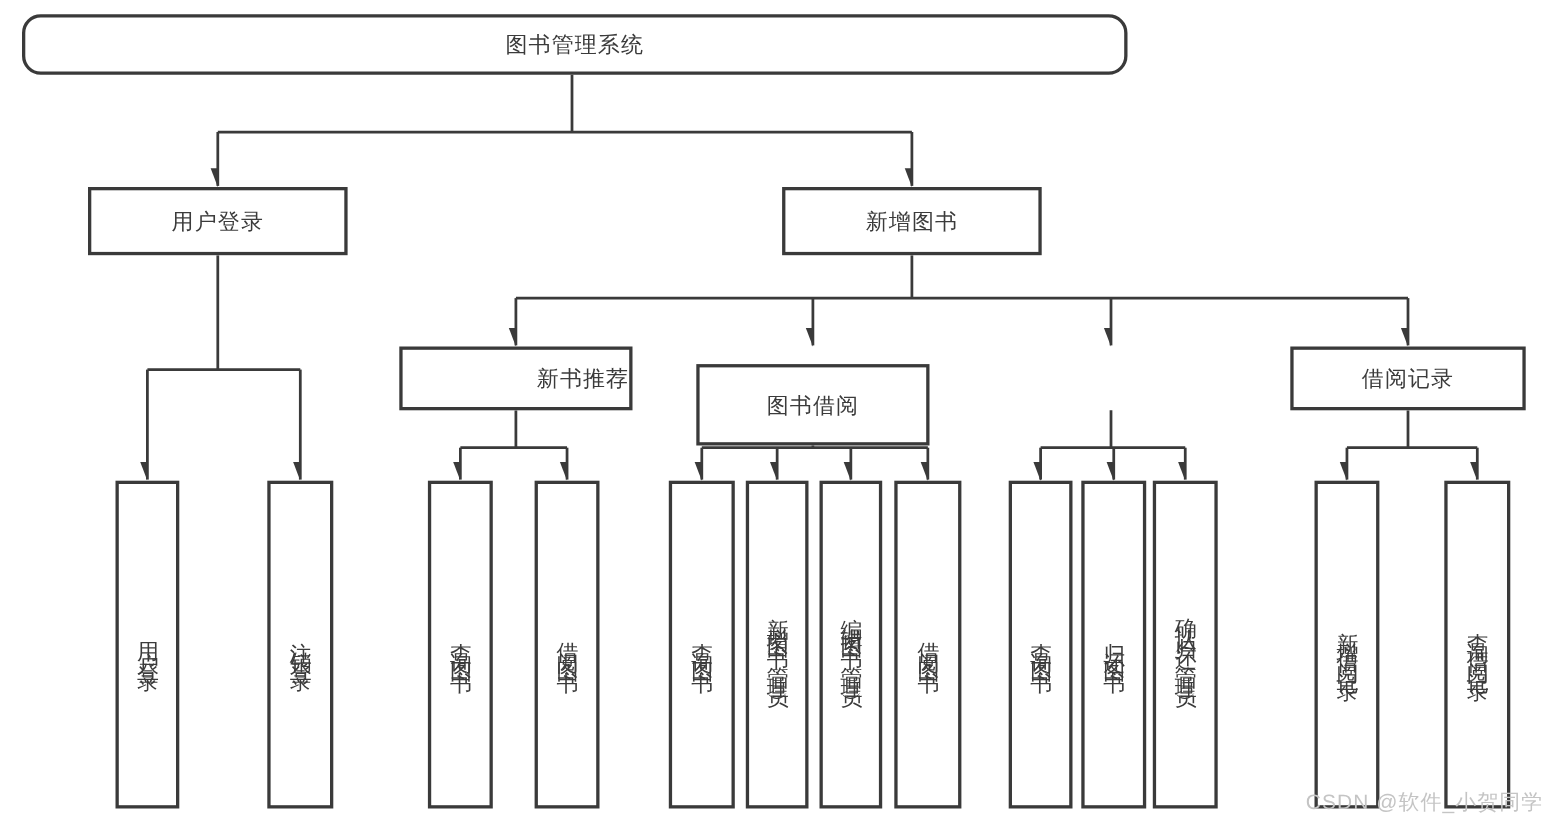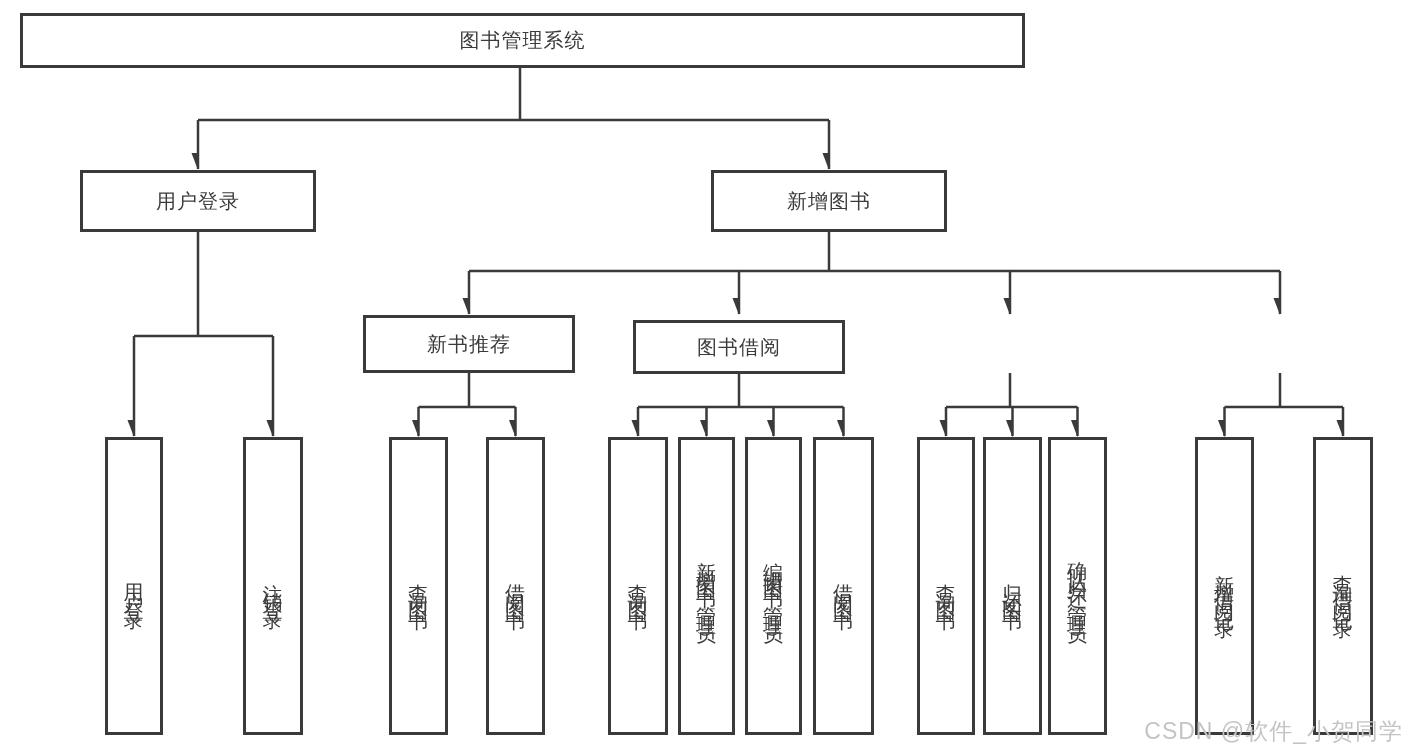--- a/index.html
+++ b/index.html
@@ -35,21 +35,21 @@
     writing-mode: vertical-rl;
     text-orientation: mixed;
     letter-spacing: 9px;
     line-height: 1;
     font-size: 20px;
   }
   .watermark {
     position: absolute;
     top: 716px;
     right: 2px;
-    font-size: 23px;
+    font-size: 19px;
     color: #c4c4c4;
     letter-spacing: 1px;
   }
 </style>
 </head>
 <body>
 
 <div id="stage">
 
   <svg id="wires" viewBox="0 0 1405 747" xmlns="http://www.w3.org/2000/svg">
@@ -88,36 +88,39 @@
       <path d="M946,407 V436" marker-end="url(#arw)"></path>
       <path d="M1012.5,407 V436" marker-end="url(#arw)"></path>
       <path d="M1077.5,407 V436" marker-end="url(#arw)"></path>
 
       <path d="M1280,373 V407 M1224.5,407 H1343"></path>
       <path d="M1224.5,407 V436" marker-end="url(#arw)"></path>
       <path d="M1343,407 V436" marker-end="url(#arw)"></path>
     </g>
   </svg>
 
-  <div class="box" style="left:20px; top:13px; width:1005px; height:55px;">
+  <div class="box" style="left:20px; top:13px; width:1005px; height:55px;border-radius:17px;">
     <span>图书管理系统</span>
   </div>
 
   <div class="box" style="left:80px; top:170px; width:236px; height:62px;">
     <span>用户登录</span>
   </div>
   <div class="box" style="left:711px; top:170px; width:236px; height:62px;">
     <span>新增图书</span>
   </div>
 
-  <div class="box" style="left:363px; top:315px; width:212px; height:58px;">
+  <div class="box" style="left:363px; top:315px; width:212px; height:58px;justify-content:flex-end;">
     <span>新书推荐</span>
   </div>
-  <div class="box" style="left:633px; top:320px; width:212px; height:54px;font-family:Liberation Serif, serif;">
+  <div class="box" style="left:633px; top:331px; width:212px; height:74px;font-family:Liberation Serif, serif;">
     <span>图书借阅</span>
+  </div>
+  <div class="box" style="left:1173px; top:315px; width:214px; height:58px;">
+    <span>借阅记录</span>
   </div>
 
   <div class="box leaf" style="left:105px; top:437px; width:58px; height:298px;">
     <span class="vtext">用户登录</span>
   </div>
   <div class="box leaf" style="left:243px; top:437px; width:60px; height:298px;">
     <span class="vtext">注销登录</span>
   </div>
 
   <div class="box leaf" style="left:389px; top:437px; width:59px; height:298px;">

